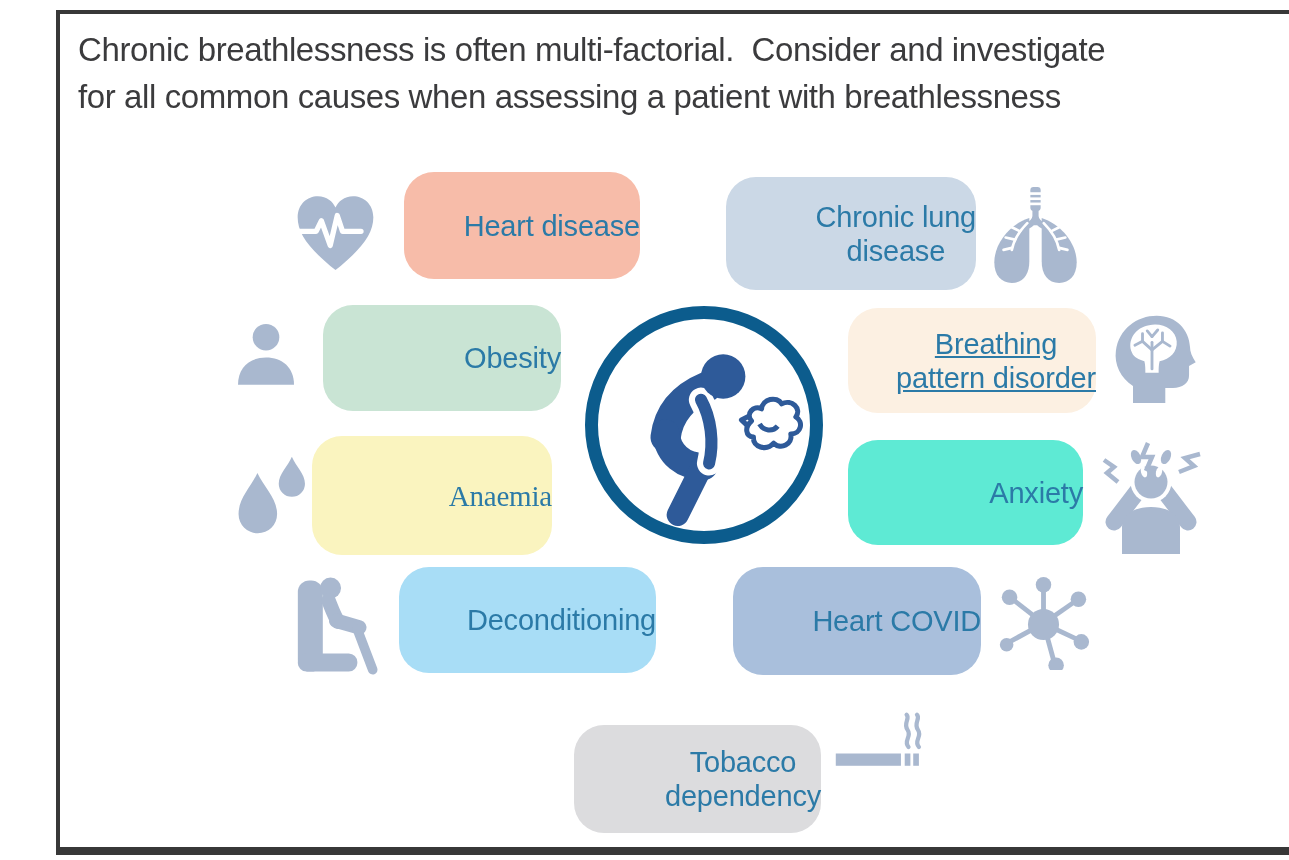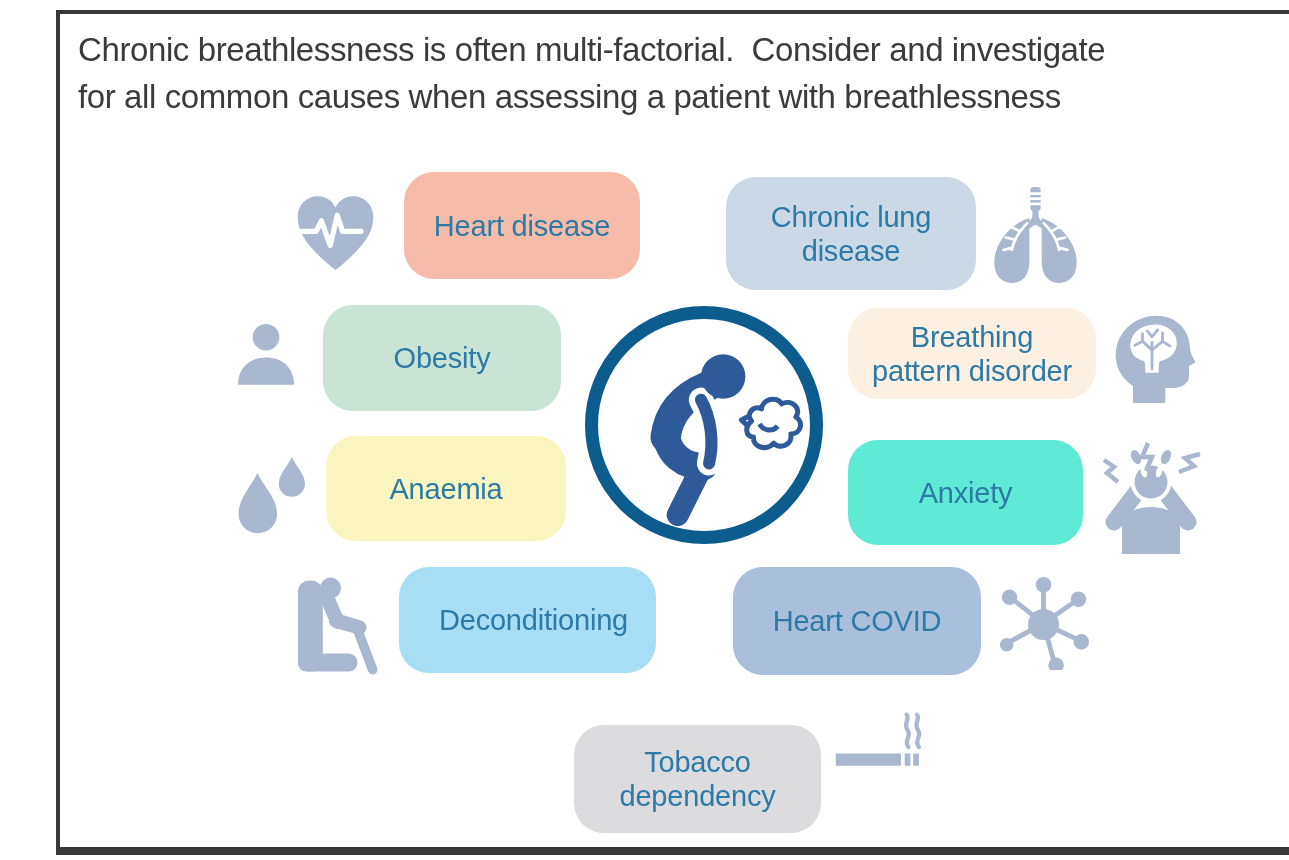--- a/index.html
+++ b/index.html
@@ -16,40 +16,40 @@
   }
   .title{
     position:absolute;left:42px;top:26px;width:1225px;
     color:var(--title-text,#3B3B3D);
     font-size:33.5px;line-height:47px;letter-spacing:-0.4px;
     transform:scaleX(0.985);transform-origin:left top;
   }
   .title-line{white-space:pre;}
   .cause-box{
     position:absolute;border-radius:30px;
-    display:flex;align-items:center;justify-content:center;text-align:center;
+    display:flex;align-items:center;justify-content:flex-end;text-align:center;
     color:var(--label-text,#2B7AA7);
     font-size:29px;line-height:34px;letter-spacing:-0.2px;
   }
   .cause-label{white-space:pre-line;}
   .side-icon{position:absolute;color:var(--icon,#A9B8CF);}
   .side-icon svg{display:block;width:100%;height:100%;}
   .center-badge{
     position:absolute;left:549px;top:306px;width:238px;height:238px;
     box-sizing:border-box;border-radius:50%;
     border:13px solid var(--ring,#0C5C8D);background:#fff;
   }
   .center-badge svg{display:block;width:100%;height:100%;}
 
   
   .b-heart   {left:368px;top:172px;width:236px;height:107px;}
   .b-lung    {left:690px;top:177px;width:250px;height:113px;}
   .b-obesity {left:287px;top:305px;width:238px;height:106px;}
-  .b-breath  {left:812px;top:308px;width:248px;height:91px;}
-  .b-anaemia {left:290px;top:436px;width:240px;height:105px;}
+  .b-breath  {left:812px;top:308px;width:248px;height:105px;text-decoration:underline;}
+  .b-anaemia {left:276px;top:436px;width:240px;height:119px;font-family:Liberation Serif, serif;}
   .b-anxiety {left:812px;top:440px;width:235px;height:105px;}
   .b-decon   {left:363px;top:567px;width:245px;height:106px;}
   .b-covid   {left:697px;top:567px;width:248px;height:108px;}
   .b-tobacco {left:538px;top:725px;width:247px;height:108px;}
 
   
   .i-heart   {left:252px;top:190px;width:95px;height:88px;}
   .i-lungs   {left:948px;top:183px;width:103px;height:105px;}
   .i-person  {left:195px;top:311px;width:70px;height:86px;}
   .i-head    {left:1065px;top:310px;width:102px;height:95px;}

